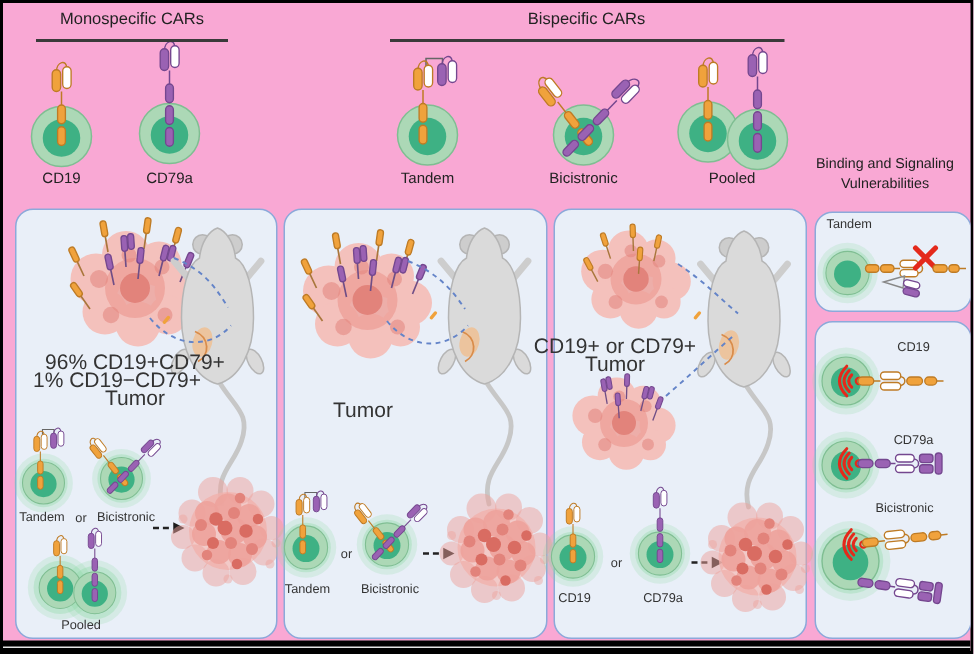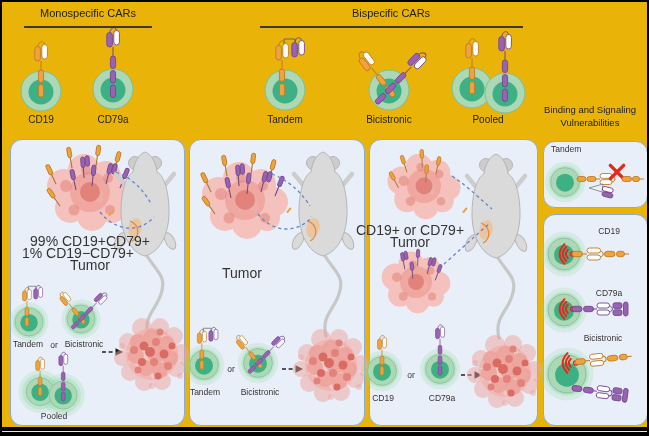--- a/index.html
+++ b/index.html
@@ -4,21 +4,21 @@
 <style>
   :root{
     --orange:#F0A23C; --orange-dark:#BE7B25; --purple:#9A62B3; --purple-dark:#74478F;
     --cell-outer:#ACD8B6; --cell-edge:#7FBE92; --cell-inner:#3EB184; --glow:#8FD9A5;
     --panel-bg:#E9EFF8; --panel-border:#8CA9DA; --pink1:#F4C1BC; --pink2:#EDA29B;
     --pink3:#E2837B; --pink4:#D96C62; --red:#E4291B; --blue-dash:#6484C8;
     --mouse:#DADADA; --mouse-edge:#B5B5B5; --mouse2:#CDCDCD; --patch:#ECC49E; --patch-line:#D98C4A;
     --ink:#2A2A2A;
   }
   html,body{margin:0;padding:0;background:#fff;}
-  #fig{position:relative;width:649px;height:436px;background:#eab308;border:2px solid #000;
+  #fig{position:relative;width:649px;height:436px;background:#f9a8d4;border:2px solid #000;
        box-sizing:border-box;overflow:hidden;font-family:"Liberation Sans",sans-serif;color:var(--ink);}
   .panel{position:absolute;background:var(--panel-bg);border:1.5px solid var(--panel-border);
          border-radius:12px;box-sizing:border-box;}
   #panel1{left:8px;top:137px;width:175px;height:287px;}
   #panel2{left:187px;top:137px;width:176px;height:287px;}
   #panel3{left:367px;top:137px;width:169px;height:287px;}
   #vbox-a{left:541px;top:139px;width:105px;height:67px;}
   #vbox-b{left:541px;top:212px;width:105px;height:212px;}
   svg.art{position:absolute;left:0;top:0;z-index:3;}
   .lbl{position:absolute;z-index:4;text-align:center;font-size:14px;line-height:1.2;color:#333;}
@@ -510,21 +510,21 @@
 
   <div class="toplbl" style="left:-1px;top:112px;width:80px;">CD19</div>
   <div class="toplbl" style="left:71px;top:112px;width:80px;">CD79a</div>
   <div class="toplbl" style="left:243px;top:112px;width:80px;">Tandem</div>
   <div class="toplbl" style="left:347px;top:112px;width:80px;">Bicistronic</div>
   <div class="toplbl" style="left:446px;top:112px;width:80px;">Pooled</div>
 
   <div class="vtitle" style="left:528px;top:115px;width:120px;">Vulnerabilities</div>
   <div class="vtitle" style="left:528px;top:102px;width:120px;">Binding and Signaling</div>
 
-  <div class="lbl" style="left:28px;top:231px;width:120px;">99% CD19+CD79+</div>
+  <div class="lbl" style="left:28px;top:231px;width:120px;">96% CD19+CD79+</div>
   <div class="lbl" style="left:16px;top:243px;width:120px;">1% CD19−CD79+</div>
   <div class="lbl" style="left:28px;top:255px;width:120px;">Tumor</div>
   <div class="lbl small" style="left:-9px;top:337px;width:70px;">Tandem</div>
   <div class="lbl small" style="left:37px;top:338px;width:30px;">or</div>
   <div class="lbl small" style="left:47px;top:337px;width:70px;">Bicistronic</div>
   <div class="lbl small" style="left:17px;top:409px;width:70px;">Pooled</div>
 
   <div class="lbl" style="left:180px;top:263px;width:120px;">Tumor</div>
   <div class="lbl small" style="left:168px;top:385px;width:70px;">Tandem</div>
   <div class="lbl small" style="left:214px;top:362px;width:30px;">or</div>

